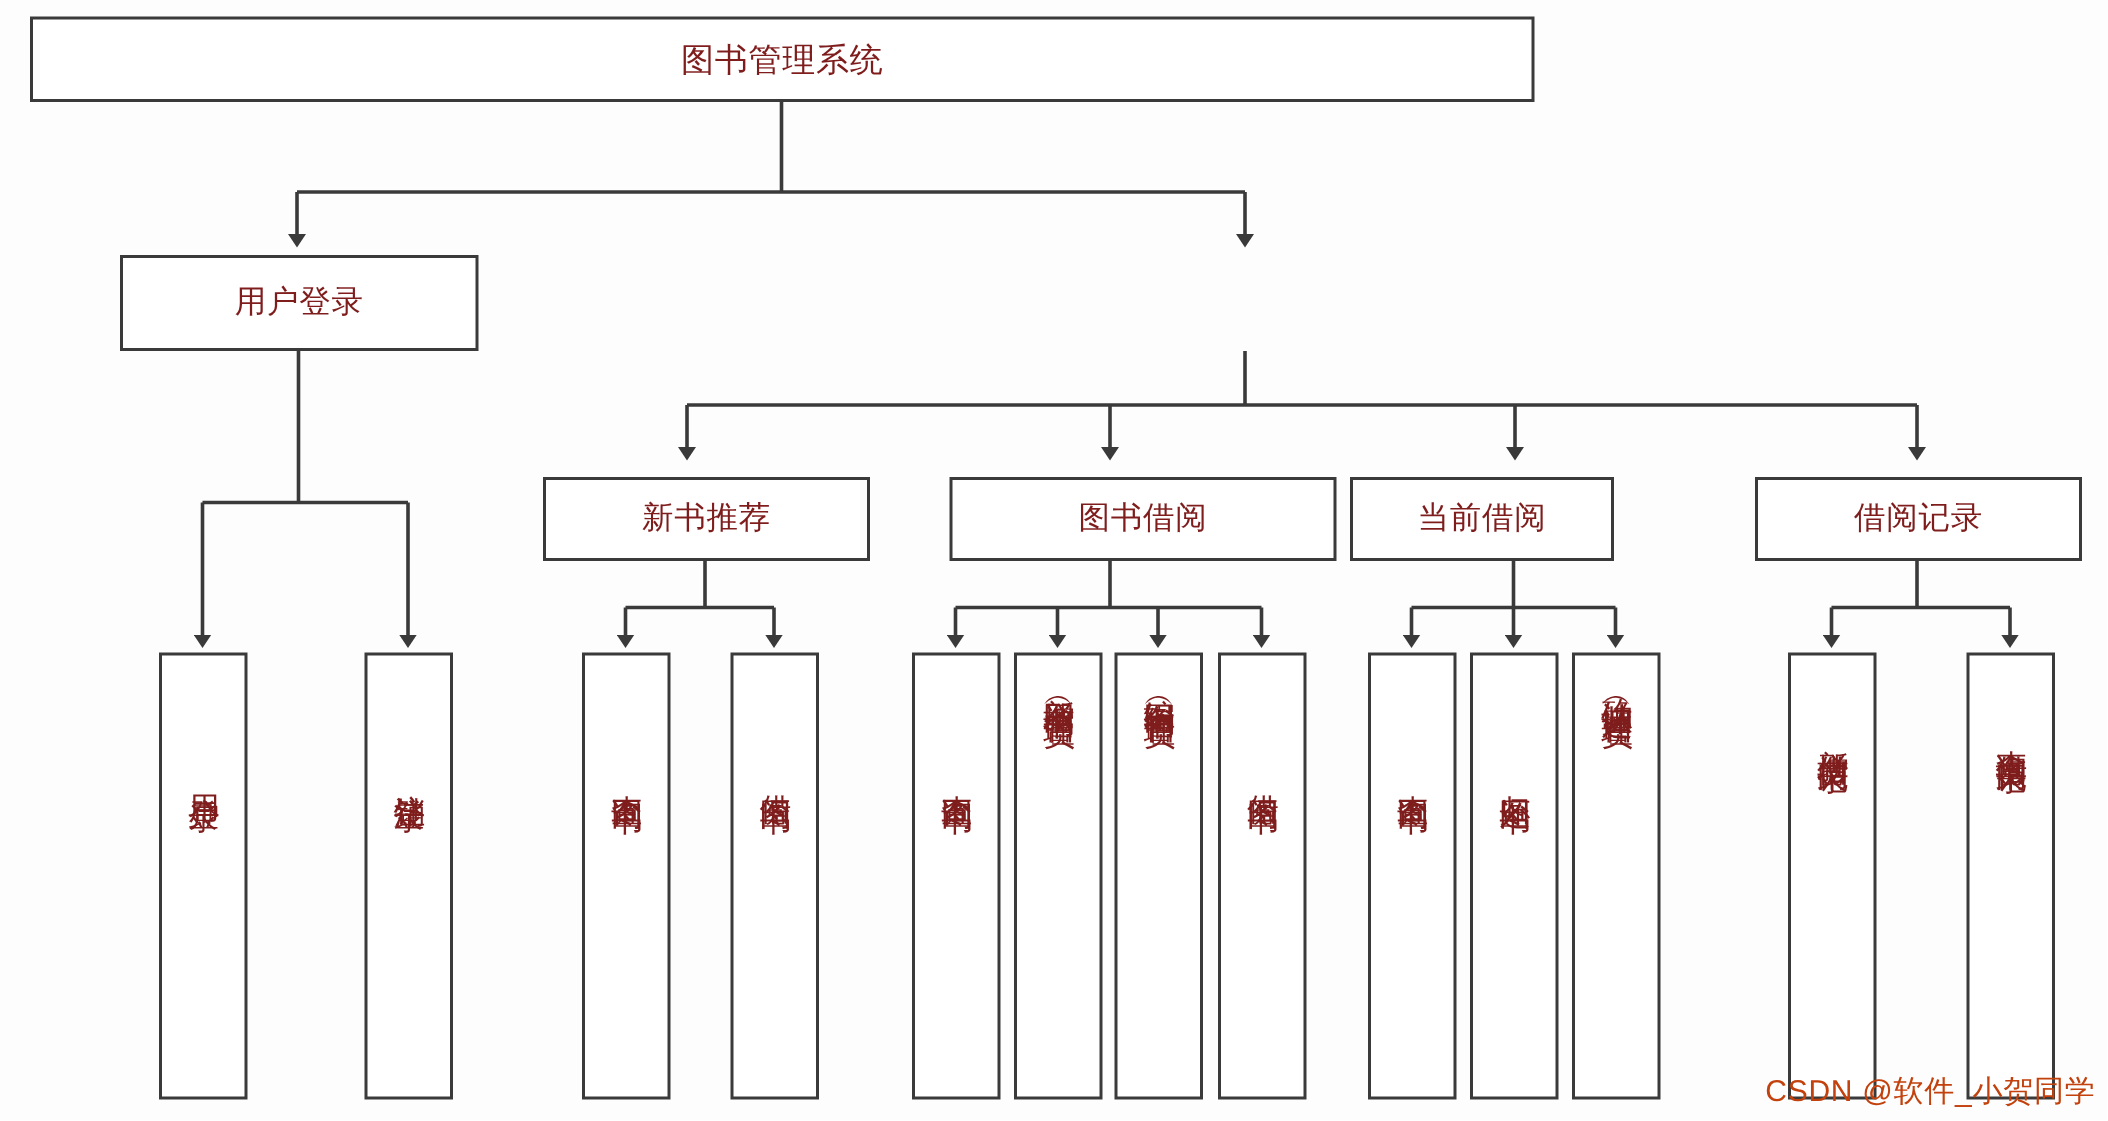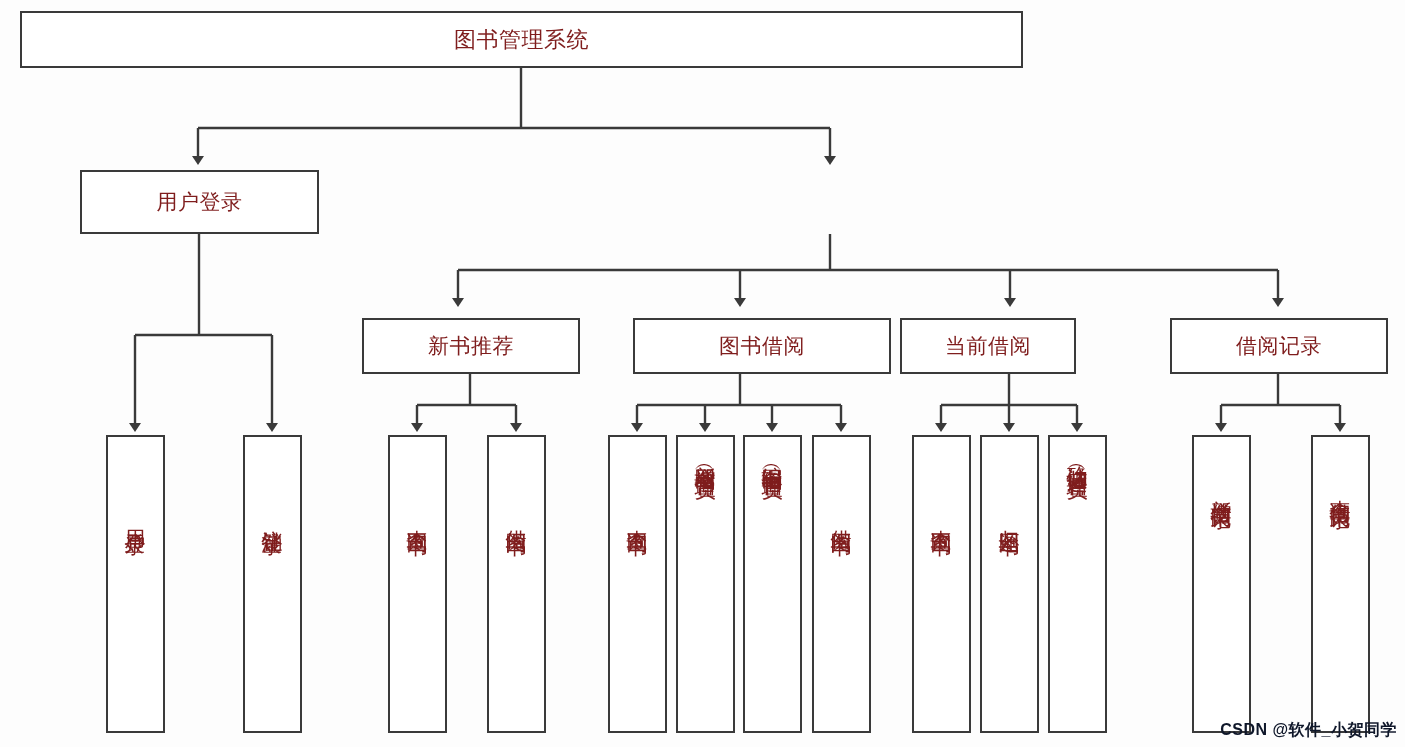--- a/index.html
+++ b/index.html
@@ -57,25 +57,24 @@
     writing-mode: vertical-rl;
     text-orientation: upright;
     font-size: 21px;
     letter-spacing: 2px;
     line-height: 1;
   }
   #watermark {
     position: absolute;
     right: 8px;
     bottom: 6px;
-    font-size: 16px;
-    color: #0f172a;
+    font-size: 20px;
+    color: #c2410c;
     letter-spacing: 0.5px;
     white-space: nowrap;
-    font-weight: bold;
   }
 </style>
 </head>
 <body>
 
 <div id="canvas">
 
   <svg id="wires" viewBox="0 0 1405 747">
     <defs>
       <marker id="arrow" markerWidth="10" markerHeight="12" refX="2" refY="6" orient="auto" markerUnits="userSpaceOnUse">

